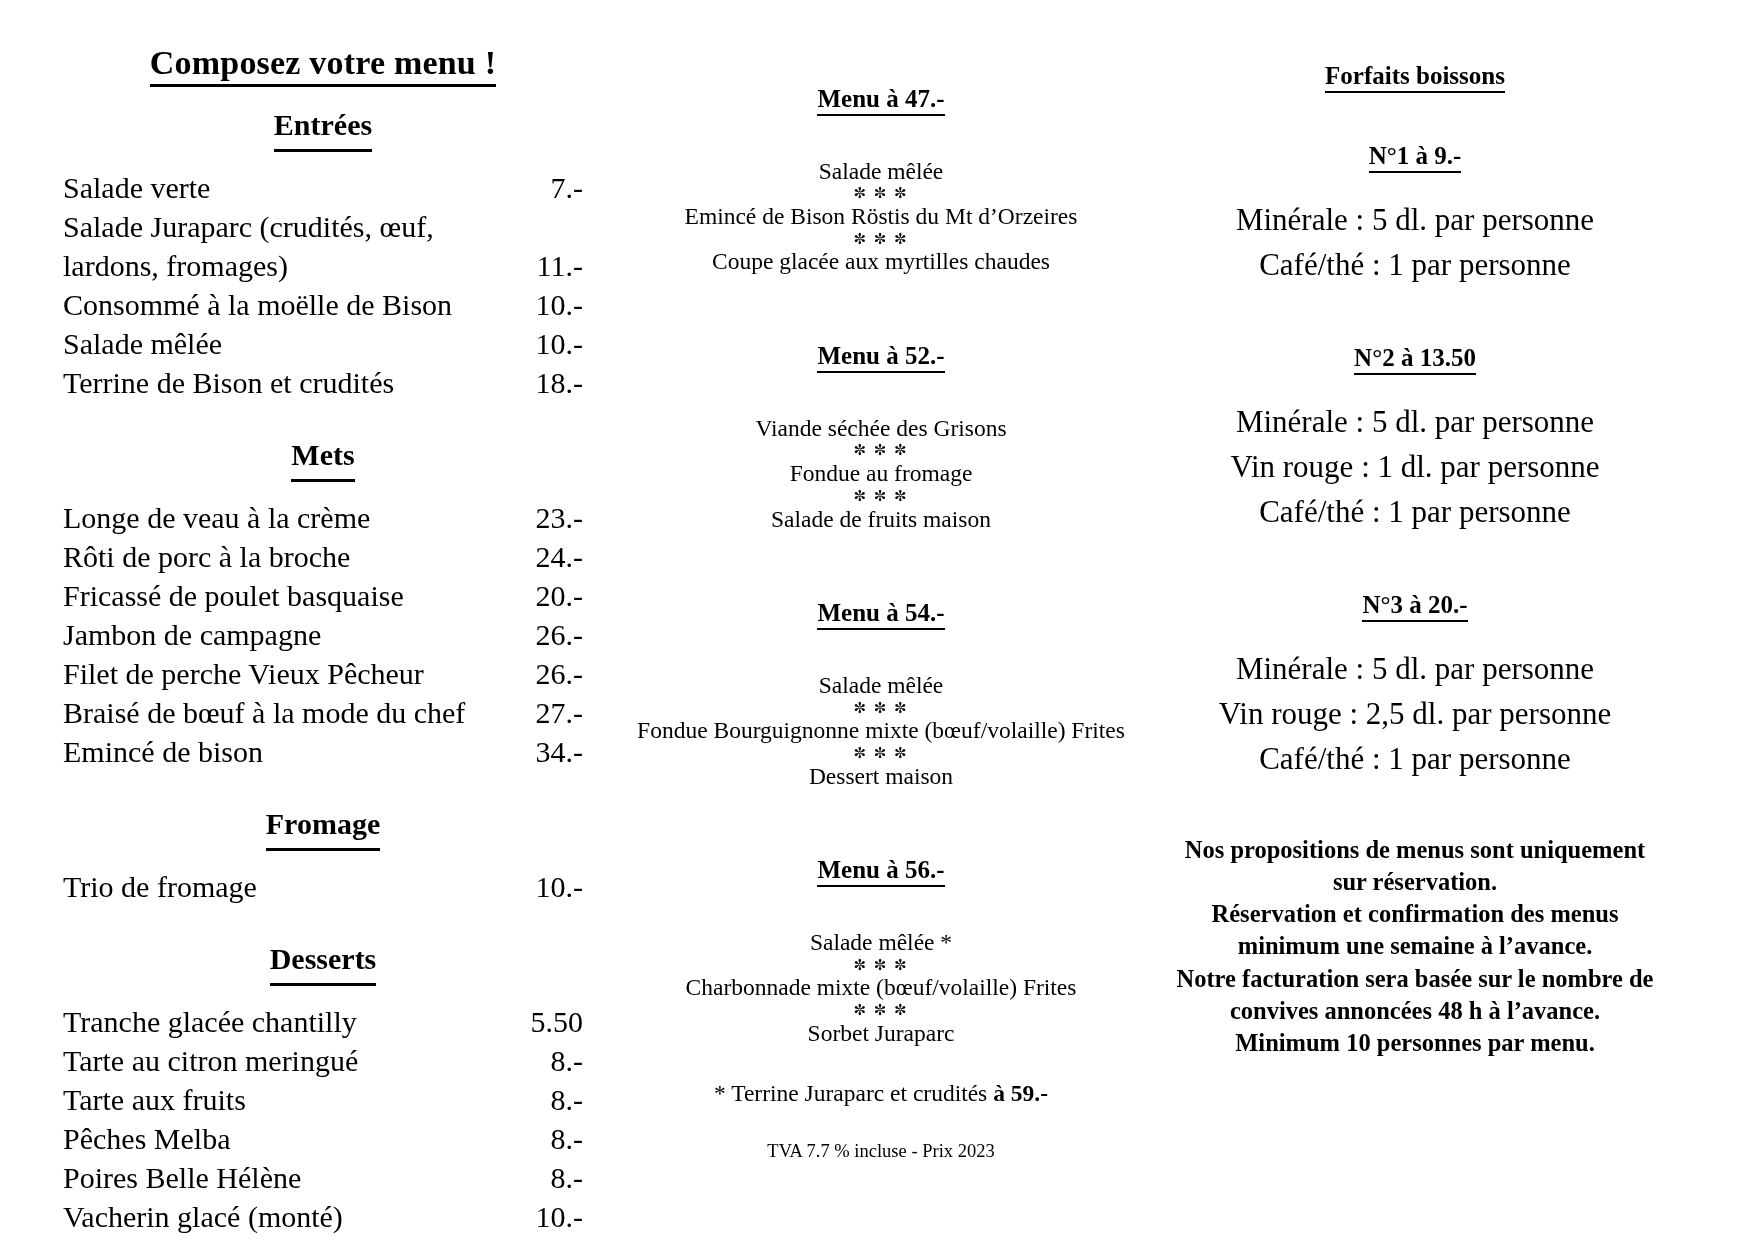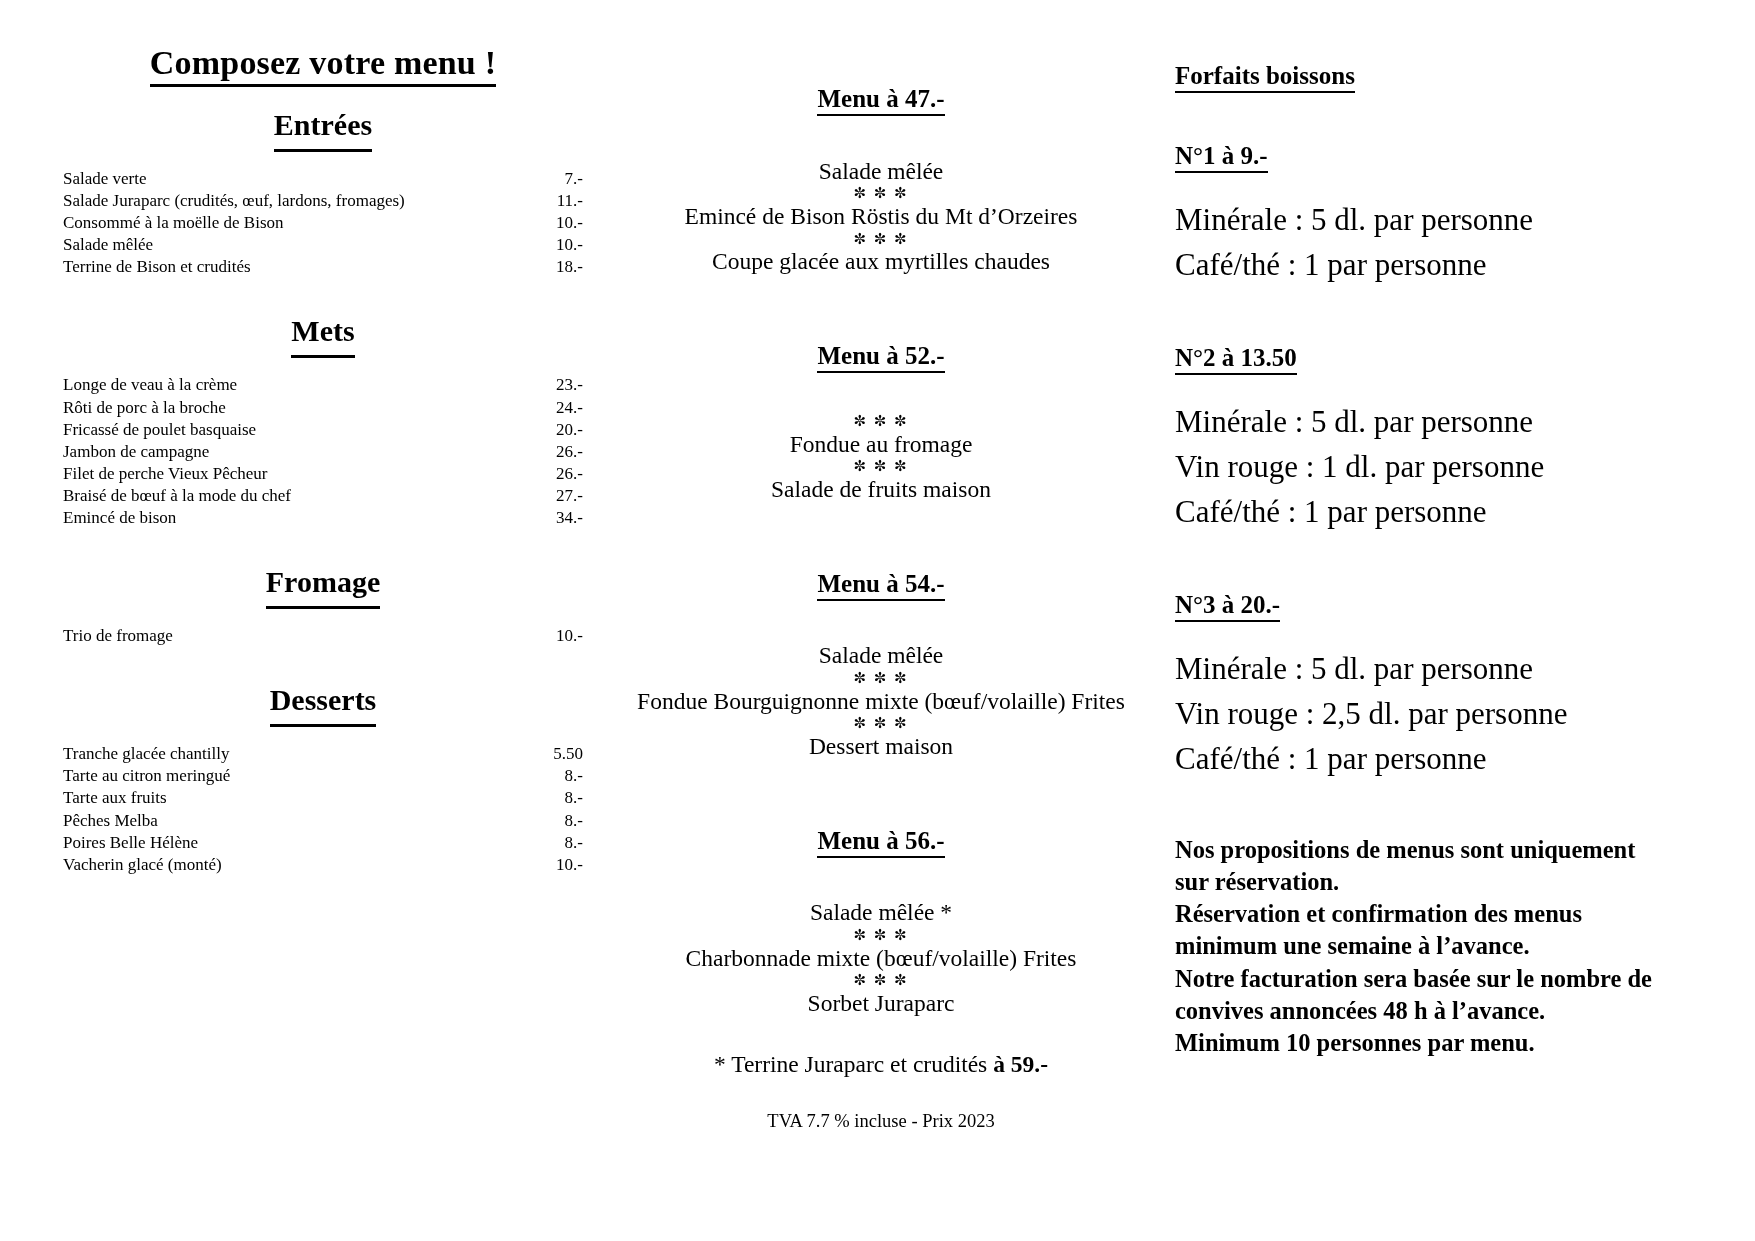--- a/index.html
+++ b/index.html
@@ -34,20 +34,21 @@
     left: 596px;
     top: 68px;
     width: 570px;
     text-align: center;
   }
   .col-right {
     position: absolute;
     left: 1175px;
     top: 62px;
     width: 480px;
+    text-align: center;
   }
 
   
   .title-main {
     font-size: 34px;
     font-weight: bold;
     text-align: center;
     margin: 0 0 26px 0;
     letter-spacing: 0.2px;
   }
@@ -90,21 +91,21 @@
 
   
   .dish-list {
     margin: 0;
     padding: 0;
     list-style: none;
   }
   .dish-row {
     display: flex;
     align-items: flex-end;
-    font-size: 17px;
+    font-size: 30px;
     line-height: 1.30;
   }
   .dish-name {
     flex: 1 1 auto;
     padding-right: 10px;
   }
   .dish-price {
     flex: 0 0 72px;
     text-align: right;
   }
@@ -260,20 +261,21 @@
           <div class="menu-line">Salade mêlée</div>
           <div class="sep">✼ ✼ ✼</div>
           <div class="menu-line">Emincé de Bison Röstis du Mt d’Orzeires</div>
           <div class="sep">✼ ✼ ✼</div>
           <div class="menu-line">Coupe glacée aux myrtilles chaudes</div>
         </div>
         <div style="height: 48px;"></div>
         <div class="menu-head"><span class="u">Menu à 52.-</span></div>
         <div style="height: 26px;"></div>
         <div class="menu-block">
+          <div class="menu-line">Viande séchée des Grisons</div>
           <div class="sep">✼ ✼ ✼</div>
           <div class="menu-line">Fondue au fromage</div>
           <div class="sep">✼ ✼ ✼</div>
           <div class="menu-line">Salade de fruits maison</div>
         </div>
         <div style="height: 48px;"></div>
         <div class="menu-head"><span class="u">Menu à 54.-</span></div>
         <div style="height: 26px;"></div>
         <div class="menu-block">
           <div class="menu-line">Salade mêlée</div>

